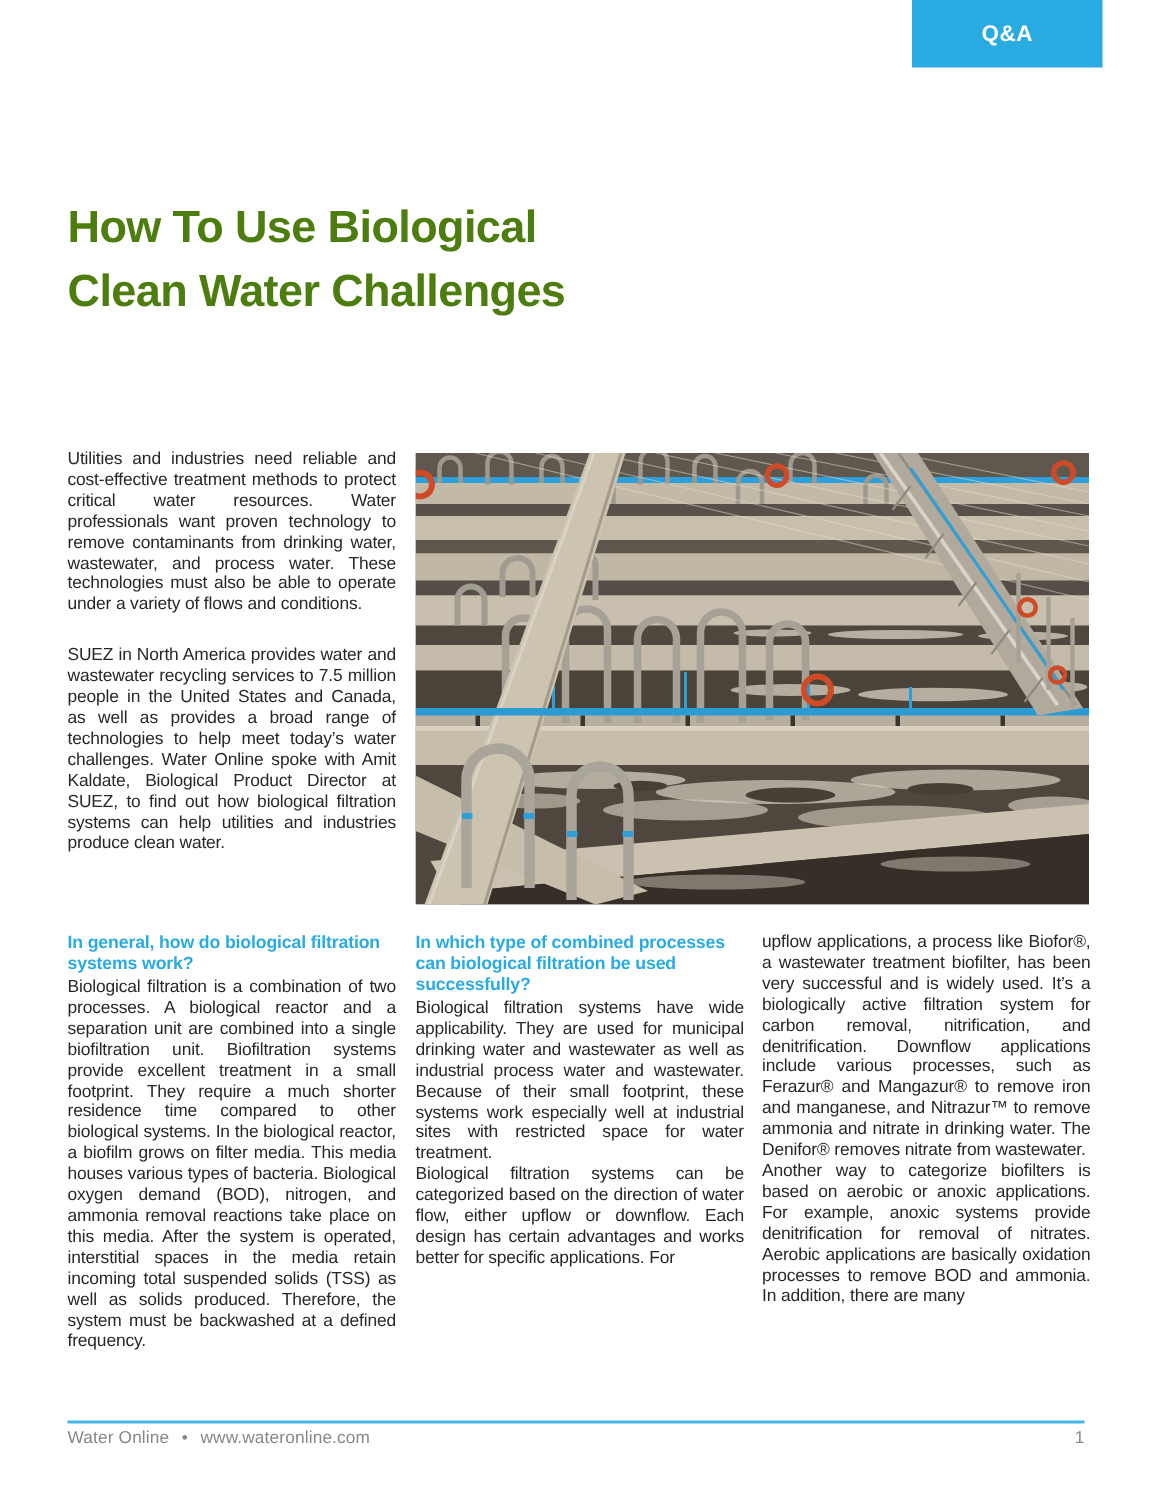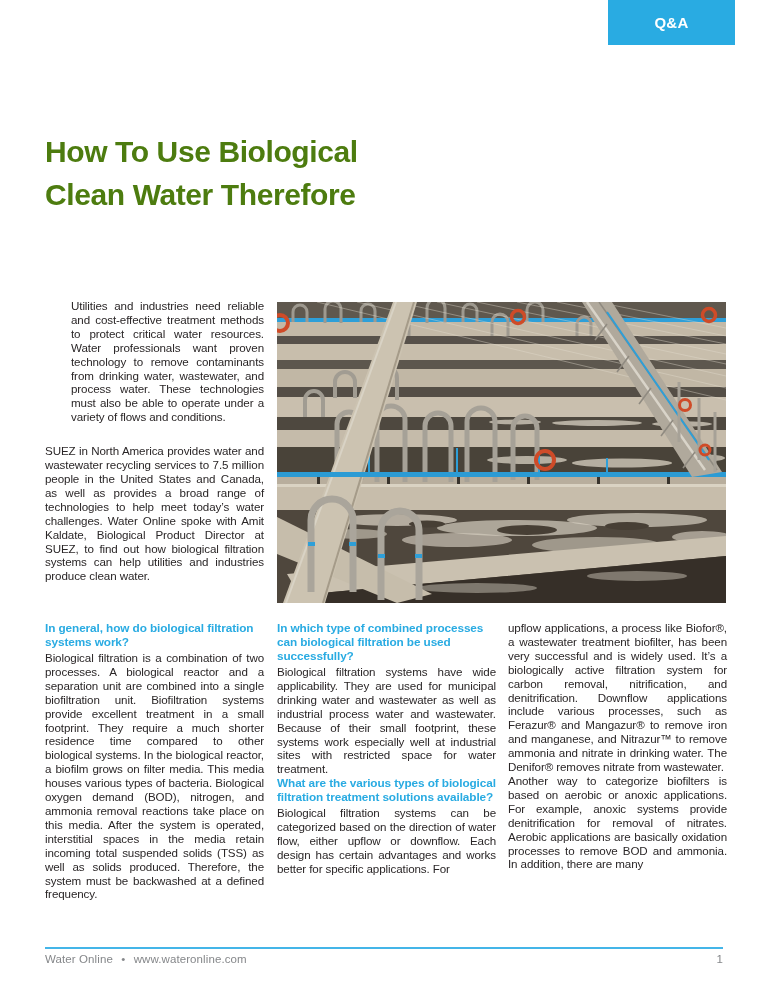--- a/index.html
+++ b/index.html
@@ -16,21 +16,21 @@
     position:absolute; left:45px; top:130px; margin:0; width:520px;
     font-size:30px; line-height:43px; font-weight:bold; color:#4d7c0f;
     letter-spacing:-0.4px;
   }
   h1.title span { display:block; }
   .intro { position:absolute; left:45px; top:299px; width:219px; }
   p.body {
     margin:0; font-size:11.6px; line-height:13.9px; text-align:justify;
     letter-spacing:-0.1px; color:#2a2627;
   }
-  .intro p.body.first { margin-bottom:20px;margin-left:26px; }
+  .intro p.body.first { margin-bottom:20px; }
   .photo {
     position:absolute; left:277px; top:302px; width:449px; height:301px;
     overflow:hidden; background:#b8ae9d;
   }
   .col { position:absolute; top:621px; width:219px; }
   .col1 { left:45px; } .col2 { left:277px; } .col3 { left:508px; }
   h3.q {
     margin:0 0 2px 0; font-size:11.8px; line-height:14px; color:#29abe2;
     font-weight:bold; letter-spacing:-0.1px; text-align:left;
   }
@@ -51,21 +51,21 @@
 <body>
 
 <div class="page">
 
   <div class="qa-badge">
     <span>Q&amp;A</span>
   </div>
 
   <h1 class="title">
     <span>How To Use Biological</span>
-    <span>Clean Water Therefore</span>
+    <span>Clean Water Challenges</span>
   </h1>
 
   <div class="intro">
     <p class="body first">Utilities and industries need reliable and cost-effective treatment methods to protect critical water resources. Water professionals want proven technology to remove contaminants from drinking water, wastewater, and process water. These technologies must also be able to operate under a variety of flows and conditions.</p>
     <p class="body">SUEZ in North America provides water and wastewater recycling services to 7.5 million people in the United States and Canada, as well as provides a broad range of technologies to help meet today’s water challenges. Water Online spoke with Amit Kaldate, Biological Product Director at SUEZ, to find out how biological filtration systems can help utilities and industries produce clean water.</p>
   </div>
 
   <div class="photo" role="img" aria-label="Wastewater treatment plant aeration basins with concrete walkways, metal pipes, blue pipework, stair gantry and red life rings">
     <svg width="449" height="301" viewBox="0 0 449 301" xmlns="http://www.w3.org/2000/svg">
 
@@ -222,21 +222,20 @@
   </div>
 
   <div class="col col1">
     <h3 class="q">In general, how do biological filtration systems work?</h3>
     <p class="body">Biological filtration is a combination of two processes. A biological reactor and a separation unit are combined into a single biofiltration unit. Biofiltration systems provide excellent treatment in a small footprint. They require a much shorter residence time compared to other biological systems. In the biological reactor, a biofilm grows on filter media. This media houses various types of bacteria. Biological oxygen demand (BOD), nitrogen, and ammonia removal reactions take place on this media. After the system is operated, interstitial spaces in the media retain incoming total suspended solids (TSS) as well as solids produced. Therefore, the system must be backwashed at a defined frequency.</p>
   </div>
 
   <div class="col col2">
     <h3 class="q">In which type of combined processes can biological filtration be used successfully?</h3>
     <p class="body">Biological filtration systems have wide applicability. They are used for municipal drinking water and wastewater as well as industrial process water and wastewater. Because of their small footprint, these systems work especially well at industrial sites with restricted space for water treatment.</p>
-    <h3 class="q blockgap">What are the various types of biological filtration treatment solutions available?</h3>
     <p class="body">Biological filtration systems can be categorized based on the direction of water flow, either upflow or downflow. Each design has certain advantages and works better for specific applications. For</p>
   </div>
 
   <div class="col col3">
     <p class="body">upflow applications, a process like Biofor®, a wastewater treatment biofilter, has been very successful and is widely used. It’s a biologically active filtration system for carbon removal, nitrification, and denitrification. Downflow applications include various processes, such as Ferazur® and Mangazur® to remove iron and manganese, and Nitrazur™ to remove ammonia and nitrate in drinking water. The Denifor® removes nitrate from wastewater.</p>
     <p class="body blockgap">Another way to categorize biofilters is based on aerobic or anoxic applications. For example, anoxic systems provide denitrification for removal of nitrates. Aerobic applications are basically oxidation processes to remove BOD and ammonia. In addition, there are many</p>
   </div>
 
   <div class="footer-rule"></div>
   <div class="footer-text">

